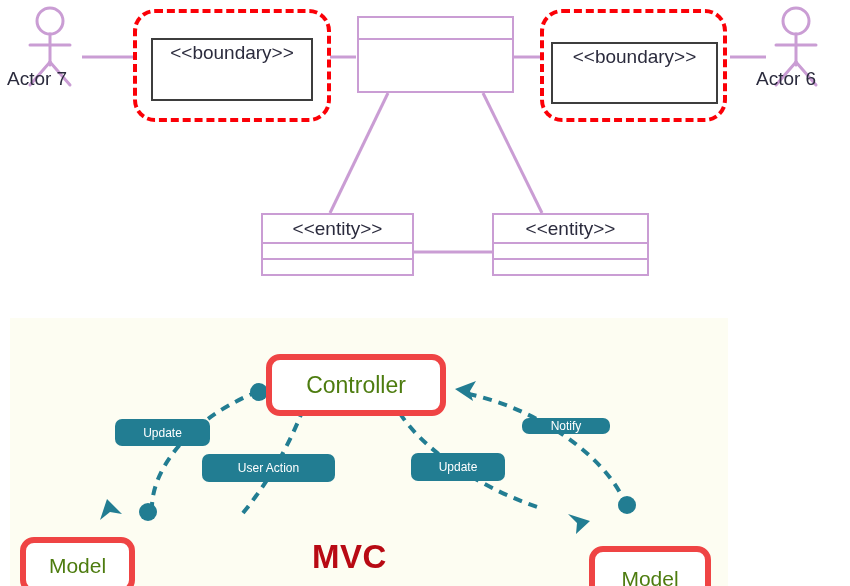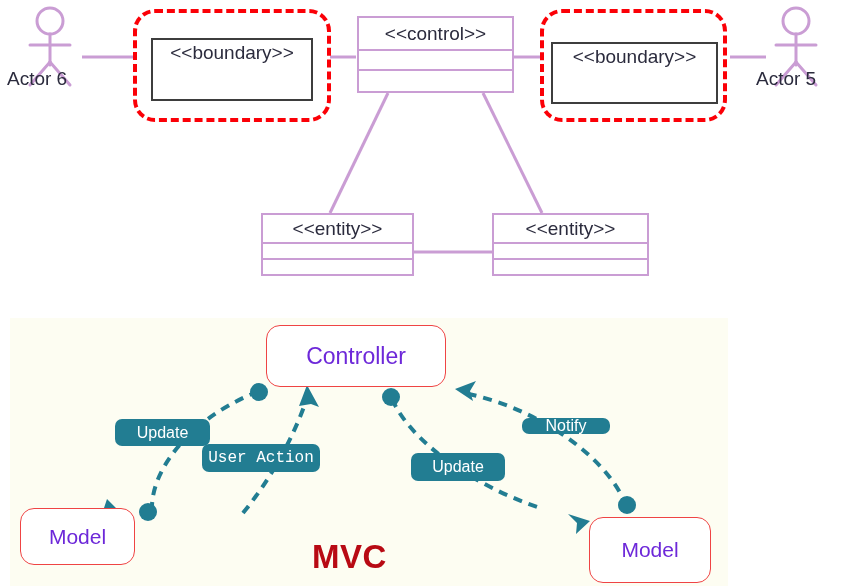--- a/index.html
+++ b/index.html
@@ -74,39 +74,40 @@
 
   
   .mvc-panel {
     position: absolute;
     background: #fdfdf2;
   }
 
   .mvc-node {
     position: absolute;
     box-sizing: border-box;
-    border: 1px solid #ef4444;
+    border: 6px solid #ef4444;
     border-radius: 14px;
     background: #ffffff;
     display: flex;
     align-items: center;
     justify-content: center;
-    color: #6d28d9;
+    color: #4d7c0f;
     font-size: 23px;
     font-family: "Liberation Sans", sans-serif;
     white-space: nowrap;
+    margin-top: 29px;
   }
 
   .mvc-badge {
     position: absolute;
     box-sizing: border-box;
     background: #227d92;
     border-radius: 7px;
     color: #ffffff;
-    font-size: 16px;
+    font-size: 12px;
     font-family: "Liberation Sans", sans-serif;
     display: flex;
     align-items: center;
     justify-content: center;
     white-space: nowrap;
     padding: 0 25px;
   }
 
   .mvc-title {
     position: absolute;
@@ -173,34 +174,33 @@
     <polygon points="307,385 299,406 311,404 319,407"></polygon>
 
     <polygon points="455,389 476,381 470,391 473,401"></polygon>
 
     <polygon points="107,499 100,520 110,512 122,514"></polygon>
 
     <polygon points="590,521 568,514 577,523 576,534"></polygon>
   </g>
 </svg>
 
-<div class="uml-label" style="left:7px; top:68px;">Actor 6</div>
-<div class="uml-label" style="left:756px; top:68px;">Actor 5</div>
+<div class="uml-label" style="left:7px; top:68px;">Actor 7</div>
+<div class="uml-label" style="left:756px; top:68px;">Actor 6</div>
 
 <div class="redbox" style="left:133px; top:9px; width:198px; height:113px;"></div>
 <div class="redbox" style="left:540px; top:9px; width:187px; height:113px;"></div>
 
 <div class="uml-box box-dark" style="left:151px; top:38px; width:162px; height:63px;">
   <div class="row title" style="height:26px;">&lt;&lt;boundary&gt;&gt;</div>
   <div class="row" style="height:16px;"></div>
   <div class="row" style="height:17px;"></div>
 </div>
 
 <div class="uml-box box-violet" style="left:357px; top:16px; width:157px; height:77px;">
-  <div class="row title" style="height:31px;">&lt;&lt;control&gt;&gt;</div>
   <div class="row" style="height:20px;"></div>
   <div class="row" style="height:22px;"></div>
 </div>
 
 <div class="uml-box box-dark" style="left:551px; top:42px; width:167px; height:62px;">
   <div class="row title" style="height:26px;">&lt;&lt;boundary&gt;&gt;</div>
   <div class="row" style="height:15px;"></div>
   <div class="row" style="height:17px;"></div>
 </div>
 
@@ -225,21 +225,21 @@
 </div>
 
 <div class="mvc-node" style="left:589px; top:517px; width:122px; height:66px; font-size:21px;">
   <span>Model</span>
 </div>
 
 <div class="mvc-badge" style="left:115px; top:419px; width:95px; height:27px;">
   <span>Update</span>
 </div>
 
-<div class="mvc-badge" style="left:202px; top:444px; width:118px; height:28px;font-family:Liberation Mono, monospace;">
+<div class="mvc-badge" style="left:202px; top:454px; width:133px; height:28px;">
   <span>User Action</span>
 </div>
 
 <div class="mvc-badge" style="left:411px; top:453px; width:94px; height:28px;">
   <span>Update</span>
 </div>
 
 <div class="mvc-badge" style="left:522px; top:418px; width:88px; height:16px;">
   <span>Notify</span>
 </div>

